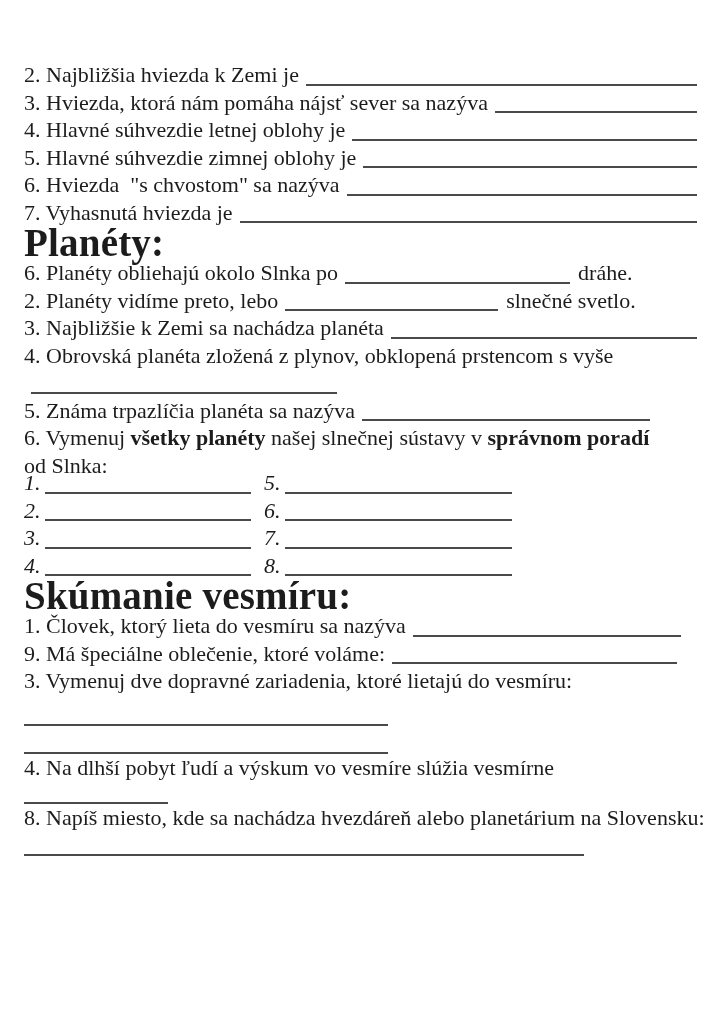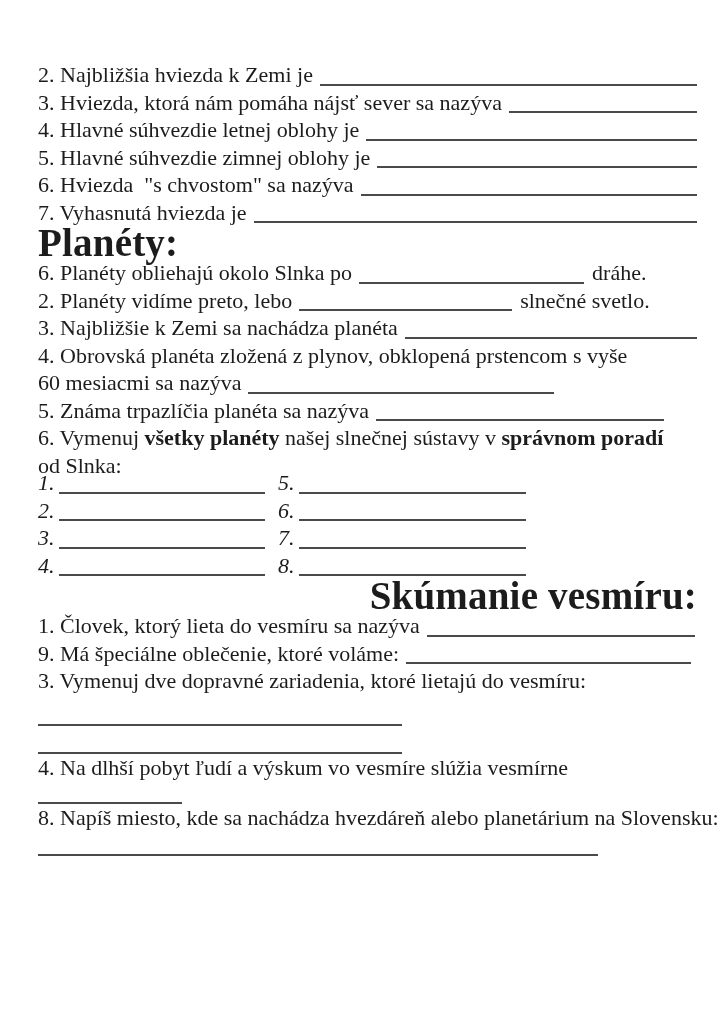--- a/index.html
+++ b/index.html
@@ -2,21 +2,21 @@
 <html><head>
 <meta charset="utf-8">
 <style>
   html,body{margin:0;padding:0;background:#888;}
   .page{
     position:relative;
     width:724px;height:1024px;
     margin:0 auto;
     background:#ffffff;
     box-sizing:border-box;
-    padding:61px 27px 0 38px;
+    padding:61px 27px 0 24px;
     font-family:"Liberation Serif","DejaVu Serif",serif;
     font-size:22px;
     color:#1c1c1c;
     overflow:hidden;
   }
   .q{display:flex;height:27.5px;line-height:27.5px;white-space:pre;}
   .qt{white-space:pre;}
   .blank{
     align-self:flex-end;
     height:0;
@@ -27,21 +27,21 @@
   .fill{flex:1;}
   .tail{margin-left:8px;white-space:pre;}
   h2.heading{
     font-size:39px;
     line-height:33px;
     margin:0;
     font-weight:bold;
     letter-spacing:0.2px;
   }
   .h-planets{margin-top:25px;margin-bottom:30px;}
-  .h-space{margin-top:28px;margin-bottom:21px;text-align:right;}
+  .h-space{margin-top:28px;margin-bottom:21px;}
   .plist{margin-top:-10px;}
   .prow{display:flex;height:27.5px;line-height:27.5px;}
   .pcell{display:flex;width:240px;}
   .pcell:last-child{width:auto;}
   .pnum{font-style:italic;}
   .pblank{
     align-self:flex-end;height:0;
     border-bottom:2px solid #4a4a4a;
     margin-bottom:3px;margin-left:4px;
   }
@@ -98,21 +98,20 @@
       <span class="qt tail">slnečné svetlo.</span>
     </div>
     <div class="q">
       <span class="qt">3. Najbližšie k Zemi sa nachádza planéta</span>
       <span class="blank fill"></span>
     </div>
     <div class="q">
       <span class="qt">4. Obrovská planéta zložená z plynov, obklopená prstencom s vyše</span>
     </div>
     <div class="q">
-      <span class="qt">60 mesiacmi sa nazýva</span>
       <span class="blank" style="width:306px"></span>
     </div>
     <div class="q">
       <span class="qt">5. Známa trpazlíčia planéta sa nazýva</span>
       <span class="blank" style="width:288px"></span>
     </div>
     <div class="q">
       <span class="qt">6. Vymenuj </span><b class="qt">všetky planéty</b><span class="qt"> našej slnečnej sústavy v </span><b class="qt">správnom poradí</b>
     </div>
     <div class="q">

